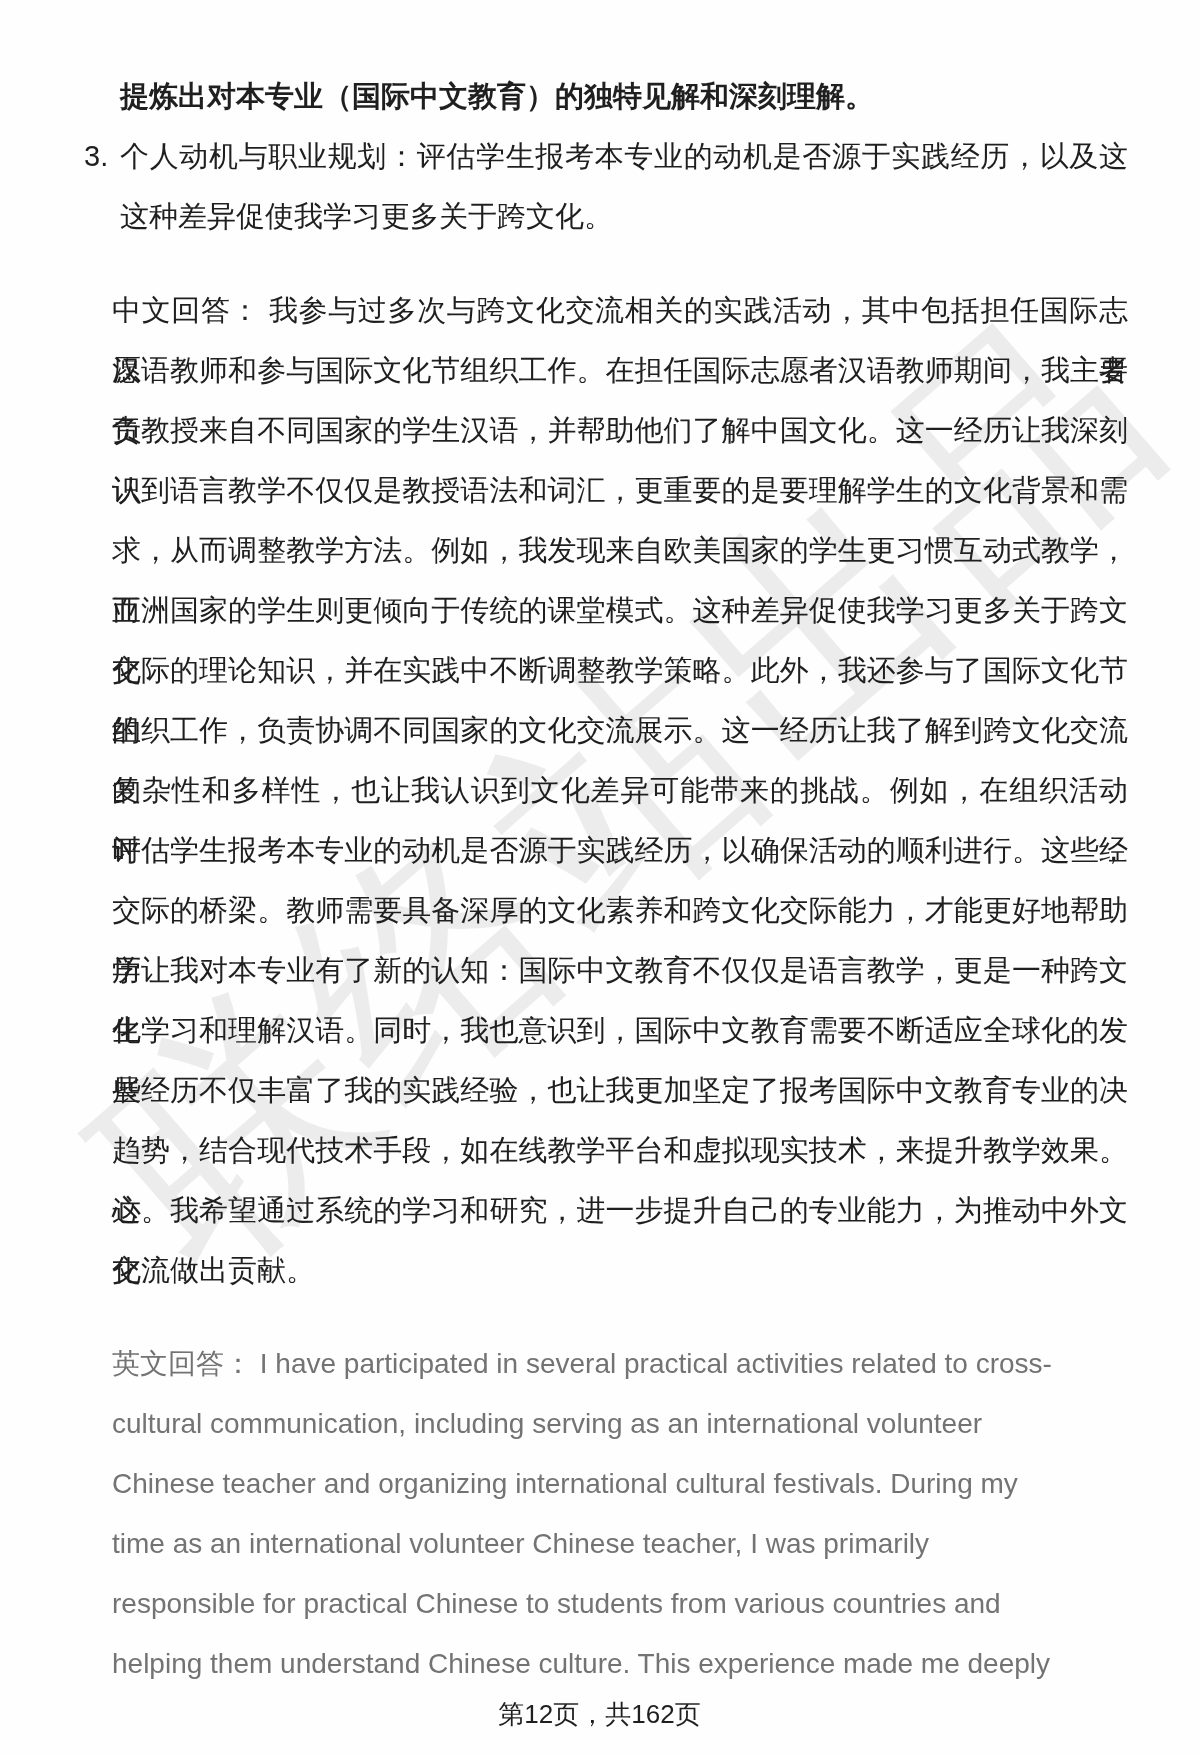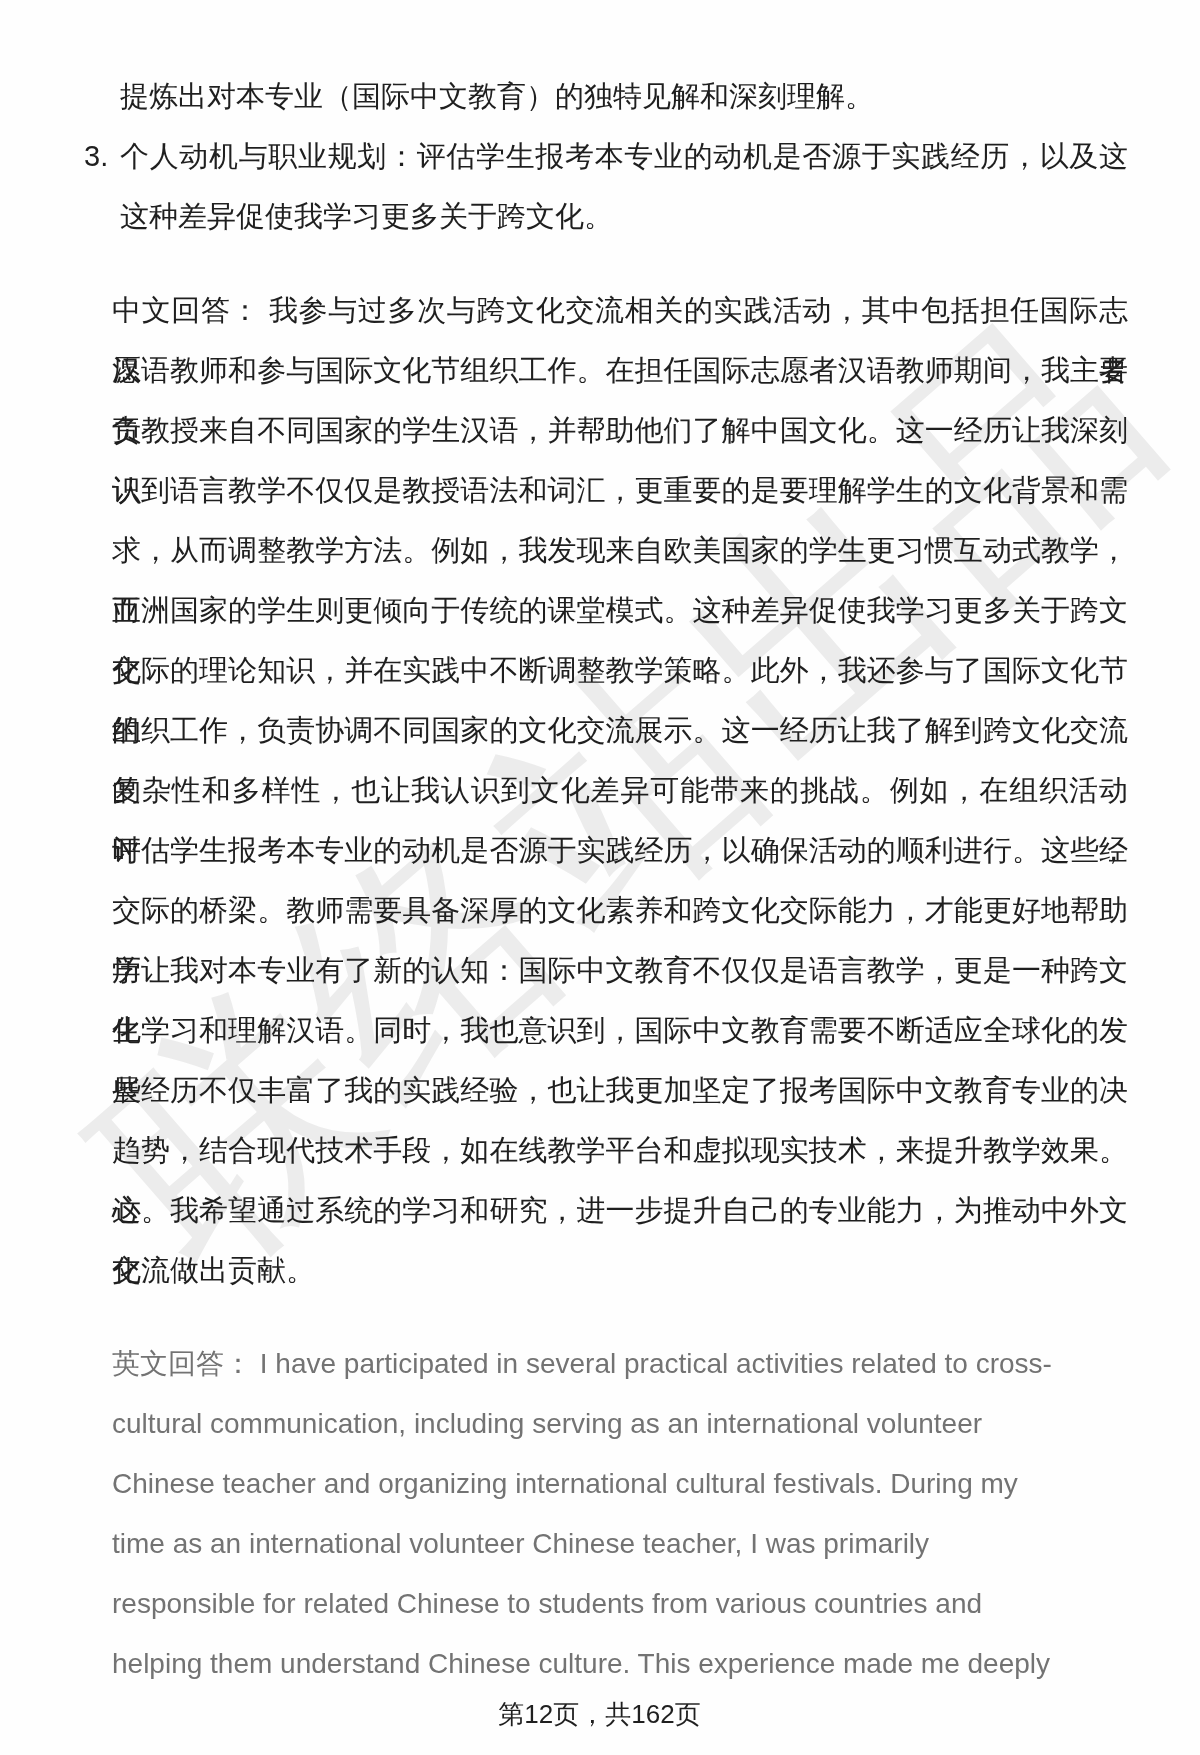--- a/index.html
+++ b/index.html
@@ -26,21 +26,21 @@
     line-height: 60px;
     height: 60px;
     white-space: nowrap;
     color: #1f1f1f;
   }
   .just {
     white-space: normal;
     text-align: justify;
     text-align-last: justify;
   }
-  .intro-line { margin-left: 48px; }
+  .intro-line { margin-left: 48px; font-weight: bold; }
   .list-row { display: flex; margin-left: 12px; }
   .list-num { width: 36px; flex: 0 0 36px; font-size: 29px; line-height: 60px; }
   .list-body { flex: 1; }
   .para { margin-top: 34px; margin-left: 40px; }
   .en-line {
     font-size: 28px;
     line-height: 60px;
     height: 60px;
     white-space: nowrap;
     color: #737373;
@@ -106,21 +106,21 @@
       <div class="line just">趋势，结合现代技术手段，如在线教学平台和虚拟现实技术，来提升教学效果。这</div>
       <div class="line just">心。我希望通过系统的学习和研究，进一步提升自己的专业能力，为推动中外文化</div>
       <div class="line">交流做出贡献。</div>
     </div>
 
     <div class="para">
       <div class="en-line">英文回答： I have participated in several practical activities related to cross-</div>
       <div class="en-line">cultural communication, including serving as an international volunteer</div>
       <div class="en-line">Chinese teacher and organizing international cultural festivals. During my</div>
       <div class="en-line">time as an international volunteer Chinese teacher, I was primarily</div>
-      <div class="en-line">responsible for related Chinese to students from various countries and</div>
+      <div class="en-line">responsible for practical Chinese to students from various countries and</div>
       <div class="en-line">helping them understand Chinese culture. This experience made me deeply</div>
     </div>
 
   </div>
 
   <div class="footer">第12页，共162页</div>
 
 </div>
 
 </body></html>

